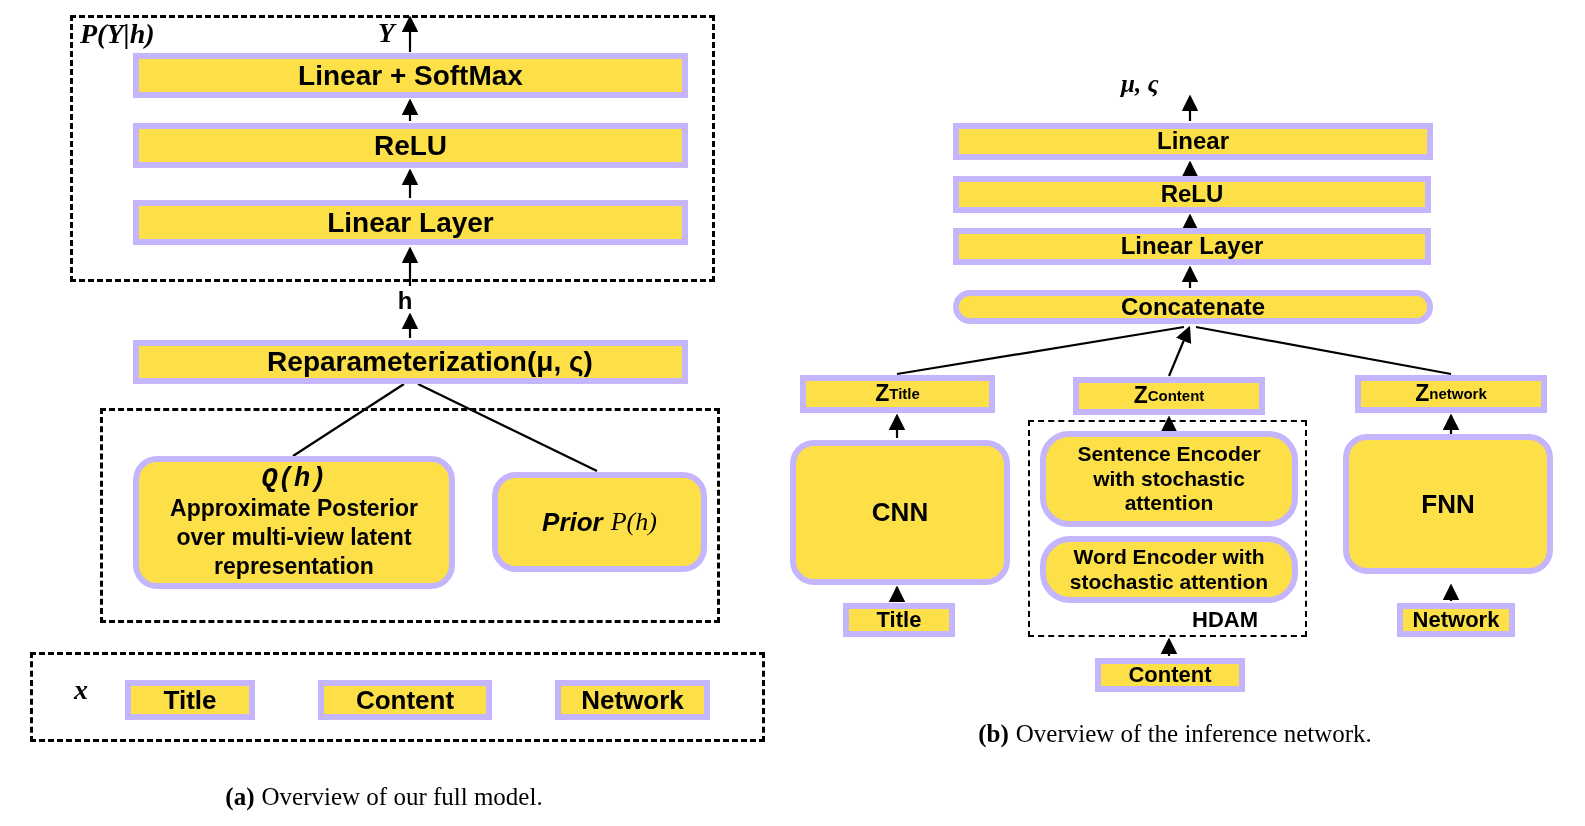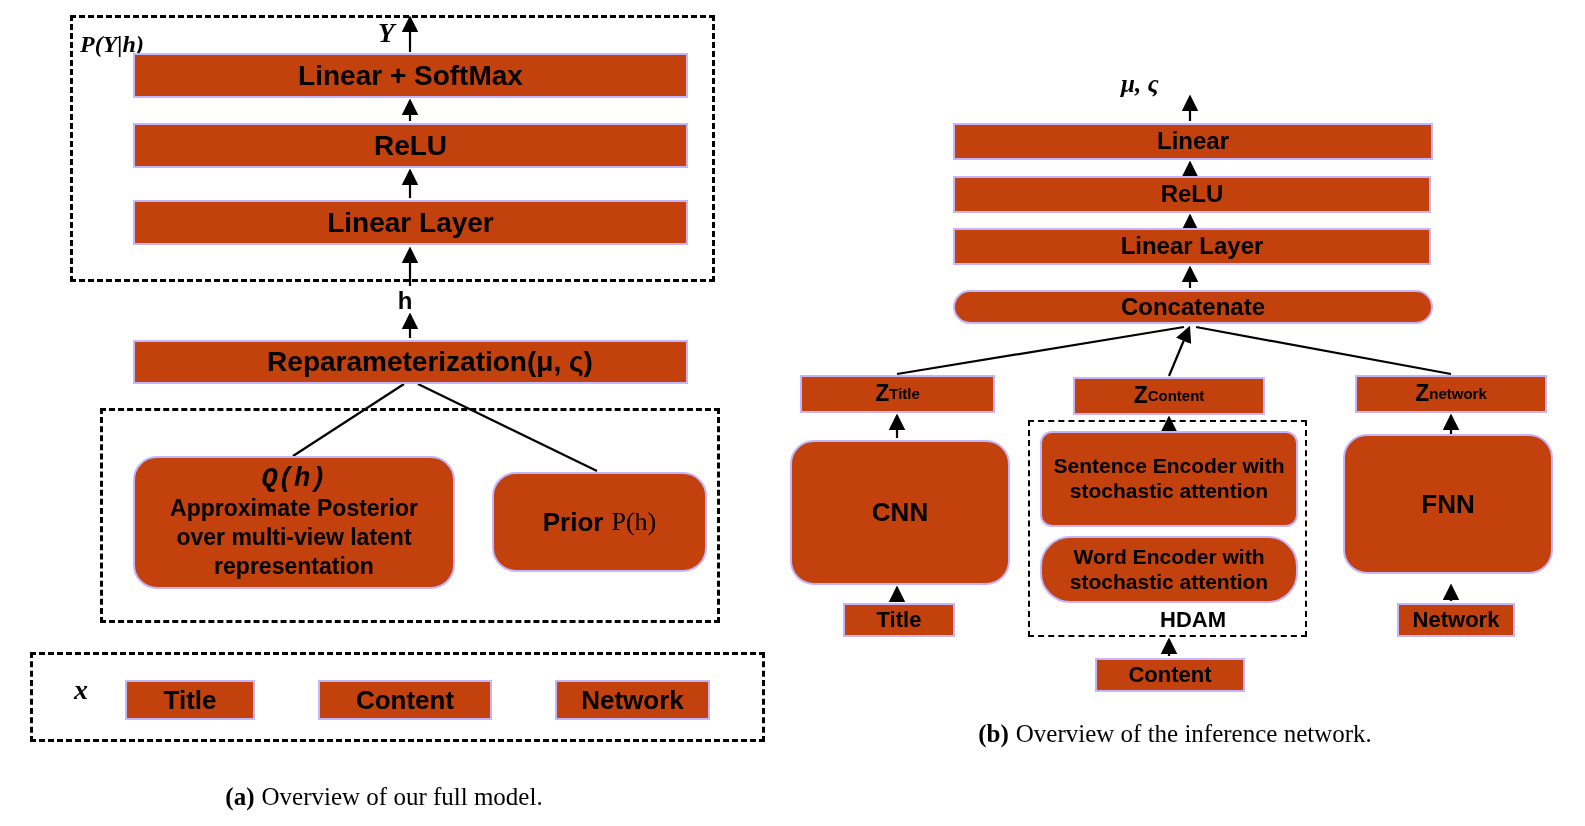--- a/index.html
+++ b/index.html
@@ -1,41 +1,41 @@
 <!DOCTYPE html>
 <html><head>
 <meta charset="utf-8">
 <style>
   html,body{margin:0;padding:0;background:#fff;}
   body{width:1585px;height:826px;position:relative;overflow:hidden;
        font-family:"Liberation Sans", sans-serif;color:#000;}
   *{box-sizing:border-box;}
   .stage{position:absolute;inset:0;}
   .arrows{position:absolute;left:0;top:0;width:1585px;height:826px;pointer-events:none;}
-  .lbox{position:absolute;border:2px solid #c4b5fd;background:#c2410c;
+  .lbox{position:absolute;border:6px solid #c4b5fd;background:#fde047;
         display:flex;align-items:center;justify-content:center;
         font-weight:bold;text-align:center;padding:0 8px;line-height:1.18;}
   .rounded{border-radius:24px;}
   .dashedbox{position:absolute;border:3px dashed #000;background:transparent;}
   .dashedbox.thin{border-width:2.5px;}
   .math{position:absolute;font-family:"Liberation Serif","DejaVu Serif",serif;
         font-style:italic;font-weight:bold;}
   .plain-label{position:absolute;font-weight:bold;}
   .bigtext{font-size:28px;}
   .midtext{font-size:24px;}
   .zsub{font-size:15px;vertical-align:-4px;font-weight:bold;}
   .caption{position:absolute;font-family:"Liberation Serif","DejaVu Serif",serif;
            font-size:25px;text-align:center;}
   .caption .tag{font-weight:bold;}
   .caption .ctext{margin-left:7px;}
   .posterior-inner{display:flex;flex-direction:column;align-items:center;justify-content:center;}
   .qh{font-family:Liberation Mono, monospace;font-style:italic;
       font-weight:bold;font-size:27px;line-height:1.1;}
   .post-text{font-size:23px;font-weight:bold;line-height:1.25;}
-  .prior-inner{display:flex;align-items:center;justify-content:center;gap:8px;}
+  .prior-inner{display:flex;align-items:center;justify-content:center;gap:8px;font-style:italic;}
   .prior-math{font-family:"Liberation Serif","DejaVu Serif",serif;font-size:26px;font-weight:normal;}
 </style>
 </head>
 <body>
 
 <div class="stage">
 
   <svg class="arrows" viewBox="0 0 1585 826" xmlns="http://www.w3.org/2000/svg">
     <defs>
       <marker id="arr" viewBox="0 0 10 10" refX="8.5" refY="5" markerWidth="7.5" markerHeight="7.5" orient="auto-start-reverse">
@@ -63,21 +63,21 @@
       <line x1="897" y1="601" x2="897" y2="588" marker-end="url(#arr)"></line>
       <line x1="1169" y1="431" x2="1169" y2="418" marker-end="url(#arr)"></line>
       <line x1="1169" y1="656" x2="1169" y2="640" marker-end="url(#arr)"></line>
       <line x1="1451" y1="441" x2="1451" y2="416" marker-end="url(#arr)"></line>
       <line x1="1451" y1="601" x2="1451" y2="586" marker-end="url(#arr)"></line>
     </g>
   </svg>
 
   <div class="dashedbox" style="left:70px;top:15px;width:645px;height:267px;"></div>
 
-  <div class="math" style="left:80px;top:31px;font-size:24px;">P(Y|h)</div>
+  <div class="math" style="left:80px;top:18px;font-size:28px;">P(Y|h)</div>
 
   <div class="math" style="left:378px;top:18px;font-size:27px;">Y</div>
 
   <div class="lbox bigtext" style="left:133px;top:53px;width:555px;height:45px;">Linear + SoftMax</div>
 
   <div class="lbox bigtext" style="left:133px;top:123px;width:555px;height:45px;">ReLU</div>
 
   <div class="lbox bigtext" style="left:133px;top:200px;width:555px;height:45px;">Linear Layer</div>
 
   <div class="plain-label" style="left:392px;top:287px;width:26px;font-size:24px;text-align:center;">h</div>
@@ -132,25 +132,25 @@
 
   <div class="lbox" style="left:1355px;top:375px;width:192px;height:38px;font-size:23px;">
     <span>Z</span>
       <span class="zsub">network</span>
   </div>
 
   <div class="lbox rounded" style="left:790px;top:440px;width:220px;height:145px;font-size:26px;">CNN</div>
 
   <div class="dashedbox thin" style="left:1028px;top:420px;width:279px;height:217px;"></div>
 
-  <div class="lbox rounded" style="left:1040px;top:431px;width:258px;height:96px;font-size:21px;border-radius:12px;">Sentence Encoder with stochastic attention</div>
+  <div class="lbox rounded" style="left:1040px;top:431px;width:258px;height:96px;font-size:21px;border-radius:29px;">Sentence Encoder with stochastic attention</div>
 
   <div class="lbox rounded" style="left:1040px;top:536px;width:258px;height:67px;font-size:21px;border-radius:30px;">Word Encoder with stochastic attention</div>
 
-  <div class="plain-label" style="left:1064px;top:607px;width:258px;font-size:22px;text-align:center;">HDAM</div>
+  <div class="plain-label" style="left:1096px;top:607px;width:258px;font-size:22px;text-align:center;">HDAM</div>
 
   <div class="lbox rounded" style="left:1343px;top:434px;width:210px;height:140px;font-size:26px;">FNN</div>
 
   <div class="lbox" style="left:843px;top:603px;width:112px;height:34px;font-size:22px;">Title</div>
 
   <div class="lbox" style="left:1095px;top:658px;width:150px;height:34px;font-size:22px;">Content</div>
 
   <div class="lbox" style="left:1397px;top:603px;width:118px;height:34px;font-size:22px;">Network</div>
 
   <div class="caption" style="left:940px;top:720px;width:470px;">

